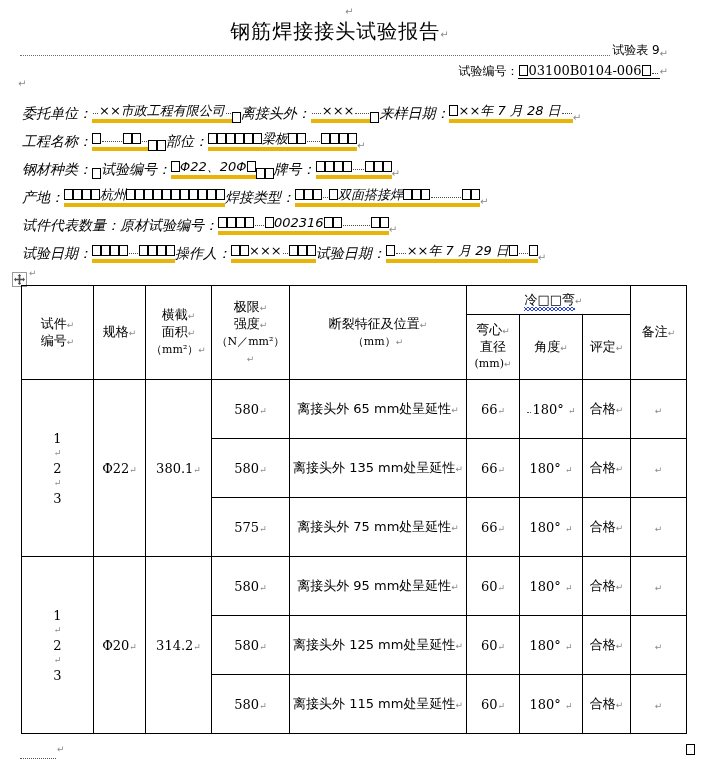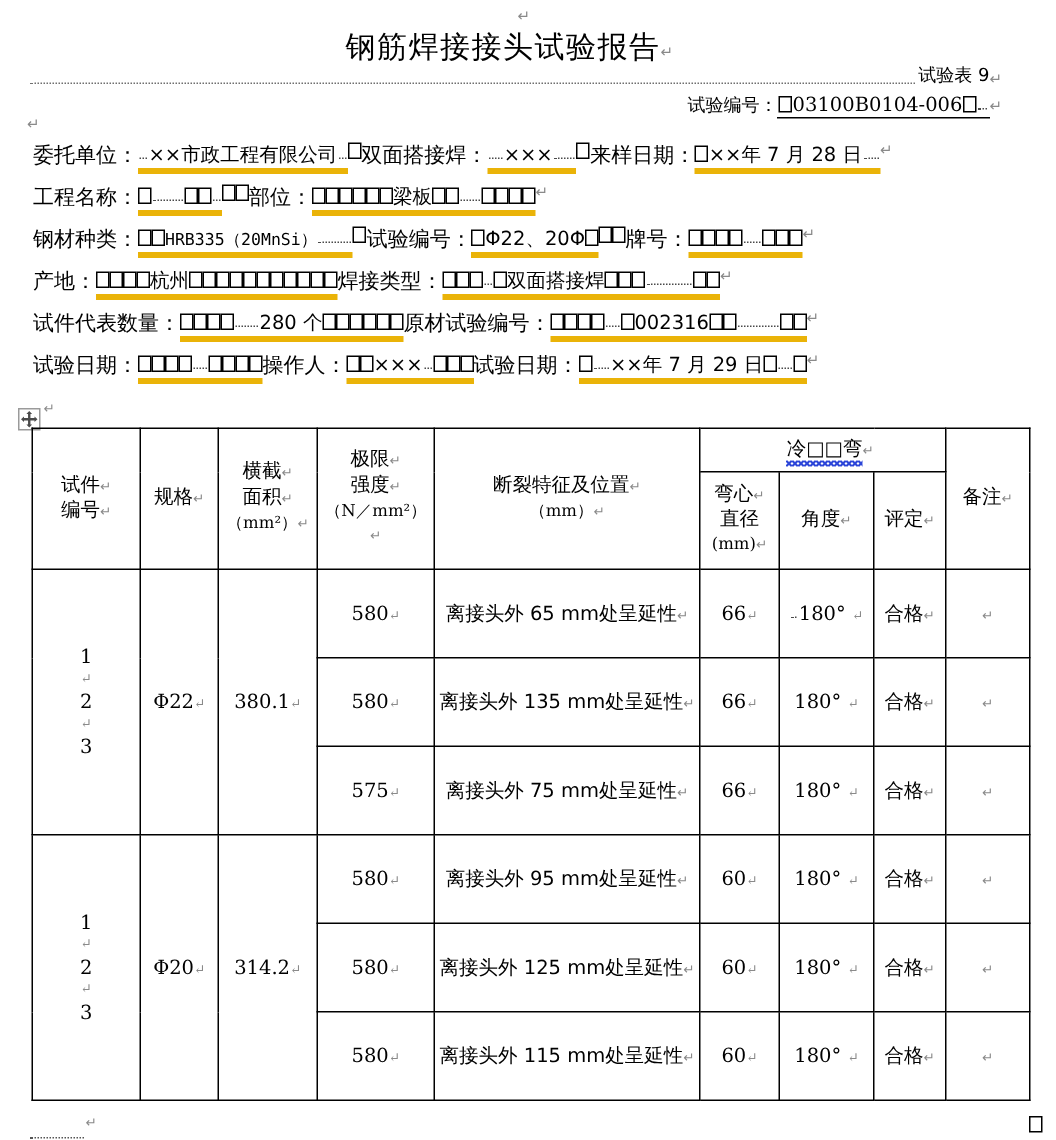--- a/index.html
+++ b/index.html
@@ -58,22 +58,22 @@
   }
 
   .stray-pm{position:absolute;left:18px;top:78px;}
 
   
   .form{
     position:absolute;left:22px;top:95px;width:664px;
   }
   .fline{
     height:28px;
-    display:flex;align-items:flex-start;
-    font-size:14px;white-space:nowrap;
+    display:flex;align-items:flex-end;
+    font-size:14px;white-space:nowrap;font-style:italic;
   }
   .flabel{font-size:14px;}
   .fval{
     border-bottom:4px solid #eab308;
     display:inline-block;
     line-height:17px;
     font-size:13px;
   }
   .dots{
     display:inline-block;
@@ -153,62 +153,60 @@
   </div>
 
   <span class="stray-pm pm">↵</span>
 
   <div class="form">
 
     <div class="fline">
       <span class="flabel">委托单位：</span>
         <span class="fval"><span class="dots" style="width:5px;"></span><span>××市政工程有限公司</span><span class="dots" style="width:5px;"></span></span>
         <span class="blankbox"></span>
-        <span class="flabel">双面搭接焊：</span>
+        <span class="flabel">离接头外：</span>
         <span class="fval"><span class="dots" style="width:9px;"></span><span>×××</span><span class="dots" style="width:14px;"></span></span>
         <span class="blankbox"></span>
         <span class="flabel">来样日期：</span>
         <span class="fval"><span class="blankbox"></span><span>××年 7 月 28 日</span><span class="dots" style="width:10px;"></span></span>
         <span class="pm">↵</span>
     </div>
 
     <div class="fline">
       <span class="flabel">工程名称：</span>
         <span class="fval"><span class="blankbox"></span><span class="dots" style="width:20px;"></span><span class="blankbox"></span><span class="blankbox"></span><span class="dots" style="width:5px;"></span></span>
         <span class="blankbox"></span>
         <span class="blankbox"></span>
         <span class="flabel">部位：</span>
         <span class="fval"><span class="blankbox"></span><span class="blankbox"></span><span class="blankbox"></span><span class="blankbox"></span><span class="blankbox"></span><span class="blankbox"></span><span>梁板</span><span class="blankbox"></span><span class="blankbox"></span><span class="dots" style="width:13px;"></span><span class="blankbox"></span><span class="blankbox"></span><span class="blankbox"></span><span class="blankbox"></span></span>
         <span class="pm">↵</span>
     </div>
 
     <div class="fline">
       <span class="flabel">钢材种类：</span>
-        <span class="fval"><span class="blankbox"></span><span class="blankbox"></span><span class="mono-s">HRB335（20MnSi）</span><span class="dots" style="width:22px;"></span></span>
         <span class="blankbox"></span>
         <span class="flabel">试验编号：</span>
         <span class="fval"><span class="blankbox"></span><span>Φ22、20Φ</span><span class="blankbox"></span></span>
         <span class="blankbox"></span>
         <span class="blankbox"></span>
         <span class="flabel">牌号：</span>
         <span class="fval"><span class="blankbox"></span><span class="blankbox"></span><span class="blankbox"></span><span class="blankbox"></span><span class="dots" style="width:11px;"></span><span class="blankbox"></span><span class="blankbox"></span><span class="blankbox"></span></span>
         <span class="pm">↵</span>
     </div>
 
     <div class="fline">
       <span class="flabel">产地：</span>
         <span class="fval"><span class="blankbox"></span><span class="blankbox"></span><span class="blankbox"></span><span class="blankbox"></span><span>杭州</span><span class="blankbox"></span><span class="blankbox"></span><span class="blankbox"></span><span class="blankbox"></span><span class="blankbox"></span><span class="blankbox"></span><span class="blankbox"></span><span class="blankbox"></span><span class="blankbox"></span><span class="blankbox"></span><span class="blankbox"></span></span>
         <span class="flabel">焊接类型：</span>
         <span class="fval"><span class="blankbox"></span><span class="blankbox"></span><span class="blankbox"></span><span class="dots" style="width:5px;"></span><span class="blankbox"></span><span>双面搭接焊</span><span class="blankbox"></span><span class="blankbox"></span><span class="blankbox"></span><span class="dots" style="width:30px;"></span><span class="blankbox"></span><span class="blankbox"></span></span>
         <span class="pm">↵</span>
     </div>
 
     <div class="fline">
       <span class="flabel">试件代表数量：</span>
-        <span class="fval"><span class="blankbox"></span><span class="blankbox"></span><span class="blankbox"></span><span class="blankbox"></span><span class="dots" style="width:15px;"></span><span>280 个</span><span class="blankbox"></span><span class="blankbox"></span><span class="blankbox"></span><span class="blankbox"></span><span class="blankbox"></span><span class="blankbox"></span></span>
         <span class="flabel">原材试验编号：</span>
         <span class="fval"><span class="blankbox"></span><span class="blankbox"></span><span class="blankbox"></span><span class="blankbox"></span><span class="dots" style="width:9px;"></span><span class="blankbox"></span><span>002316</span><span class="blankbox"></span><span class="blankbox"></span><span class="dots" style="width:27px;"></span><span class="blankbox"></span><span class="blankbox"></span></span>
         <span class="pm">↵</span>
     </div>
 
     <div class="fline">
       <span class="flabel">试验日期：</span>
         <span class="fval"><span class="blankbox"></span><span class="blankbox"></span><span class="blankbox"></span><span class="blankbox"></span><span class="dots" style="width:9px;"></span><span class="blankbox"></span><span class="blankbox"></span><span class="blankbox"></span><span class="blankbox"></span></span>
         <span class="flabel">操作人：</span>
         <span class="fval"><span class="blankbox"></span><span class="blankbox"></span><span>×××</span><span class="dots" style="width:5px;"></span><span class="blankbox"></span><span class="blankbox"></span><span class="blankbox"></span></span>

